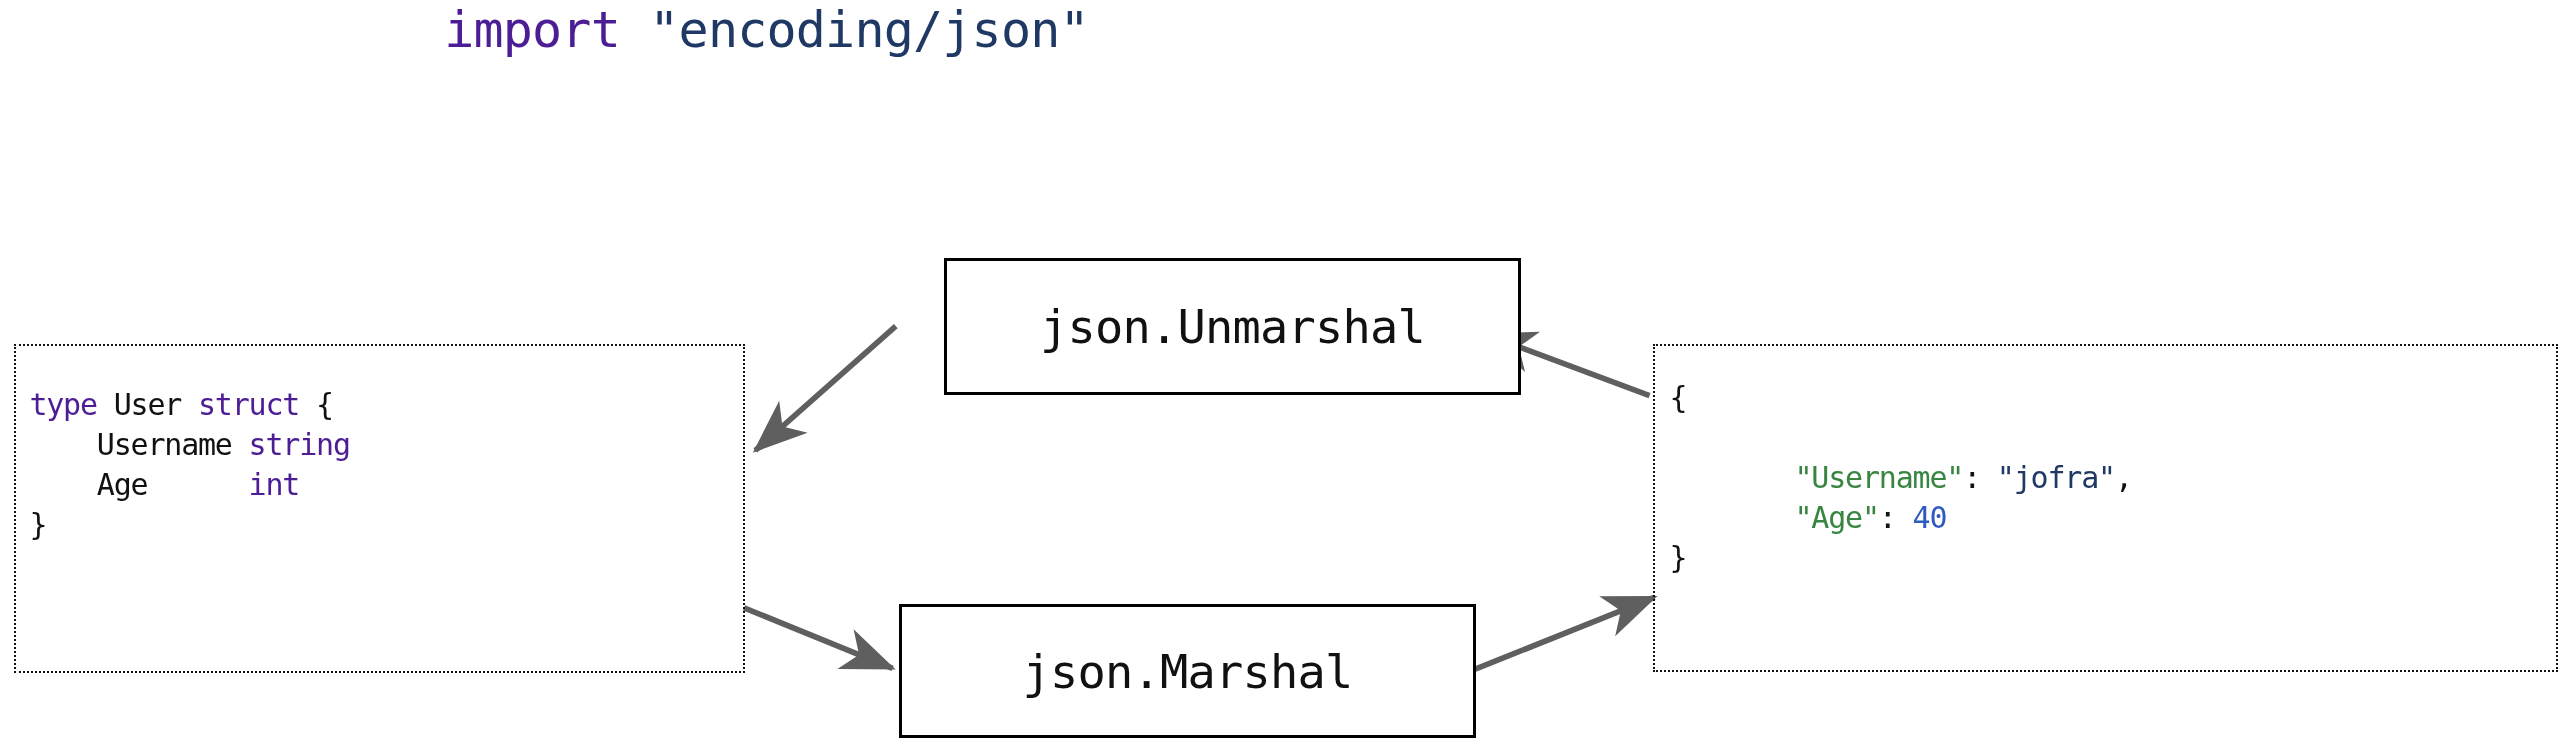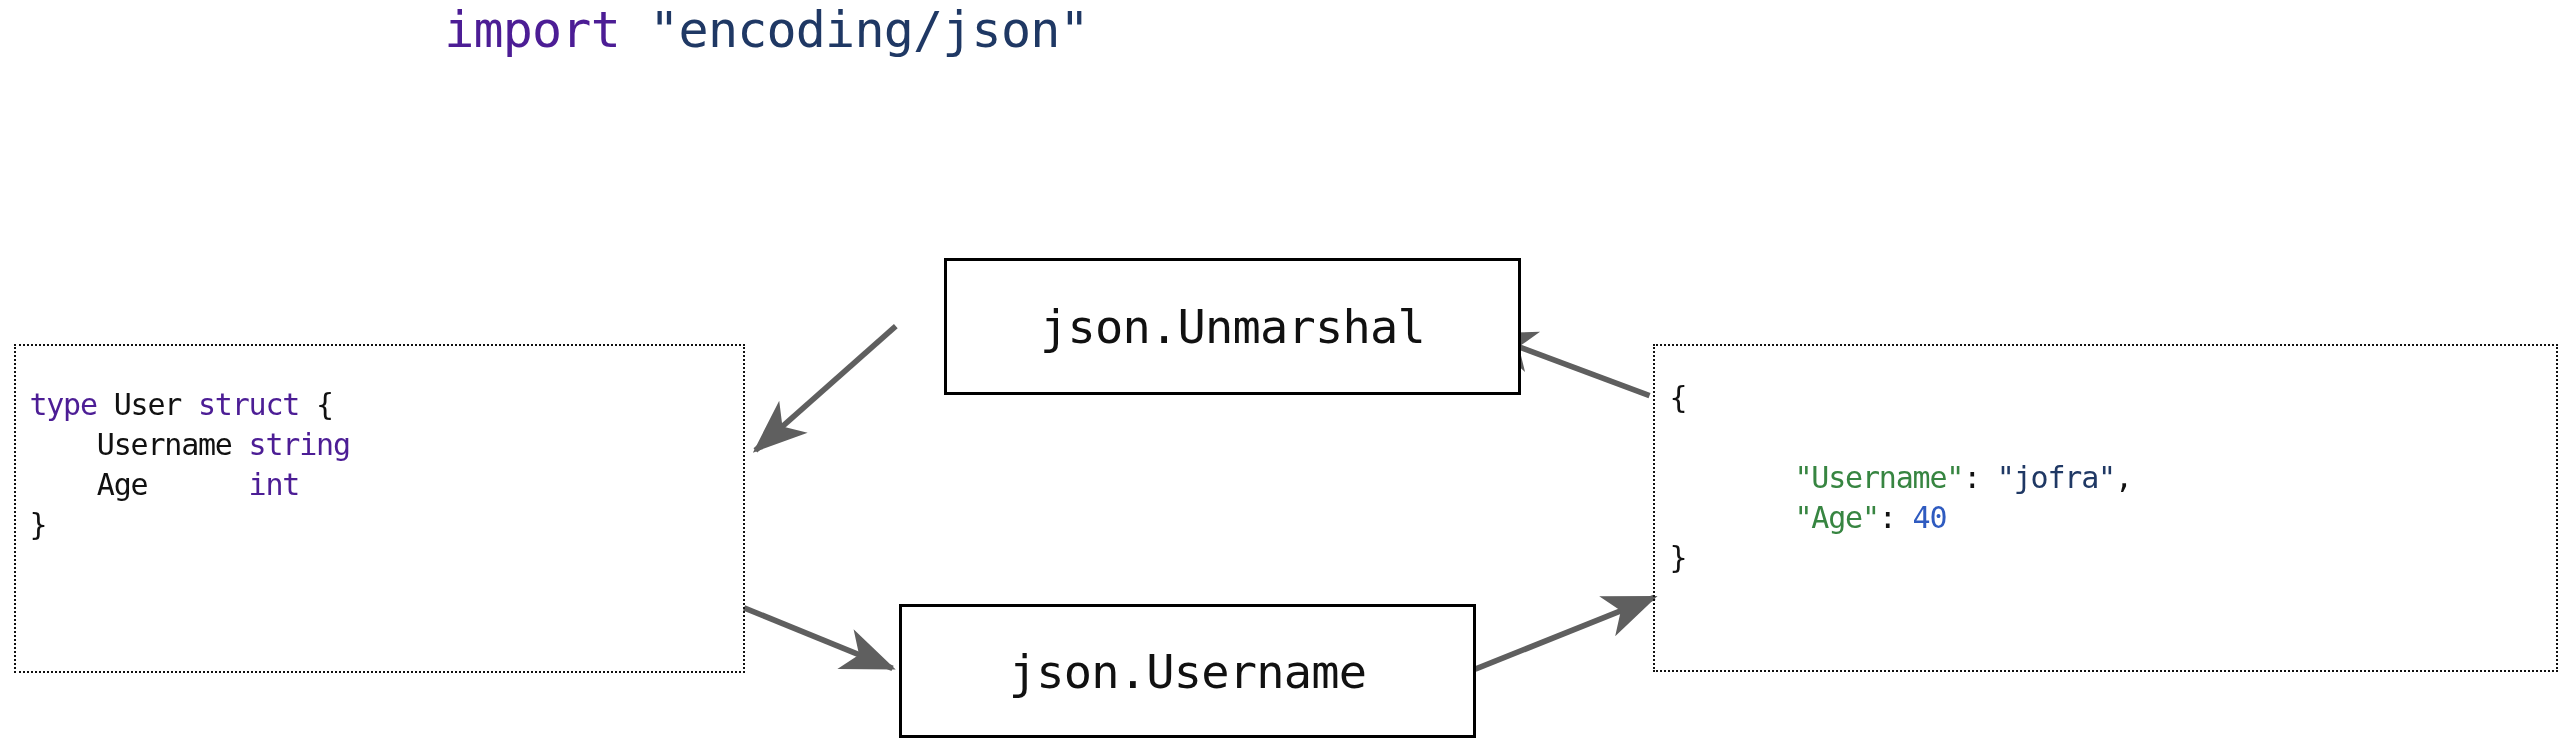--- a/index.html
+++ b/index.html
@@ -116,17 +116,17 @@
 <span style="padding-left:125px"></span><span class="jkey">"Username"</span><span class="punct">: </span><span class="jstr">"jofra"</span><span class="punct">,</span>
 <span style="padding-left:125px"></span><span class="jkey">"Age"</span><span class="punct">: </span><span class="jnum">40</span>
 <span class="punct">}</span></div>
   </div>
 
   <div class="solid-box" style="left:899px; top:258px; width:577px; height:137px;margin-left:45px;">
     <span>json.Unmarshal</span>
   </div>
 
   <div class="solid-box" style="left:899px; top:604px; width:577px; height:134px;">
-    <span>json.Username</span>
+    <span>json.Marshal</span>
   </div>
 
 </div>
 
 
 </body></html>

